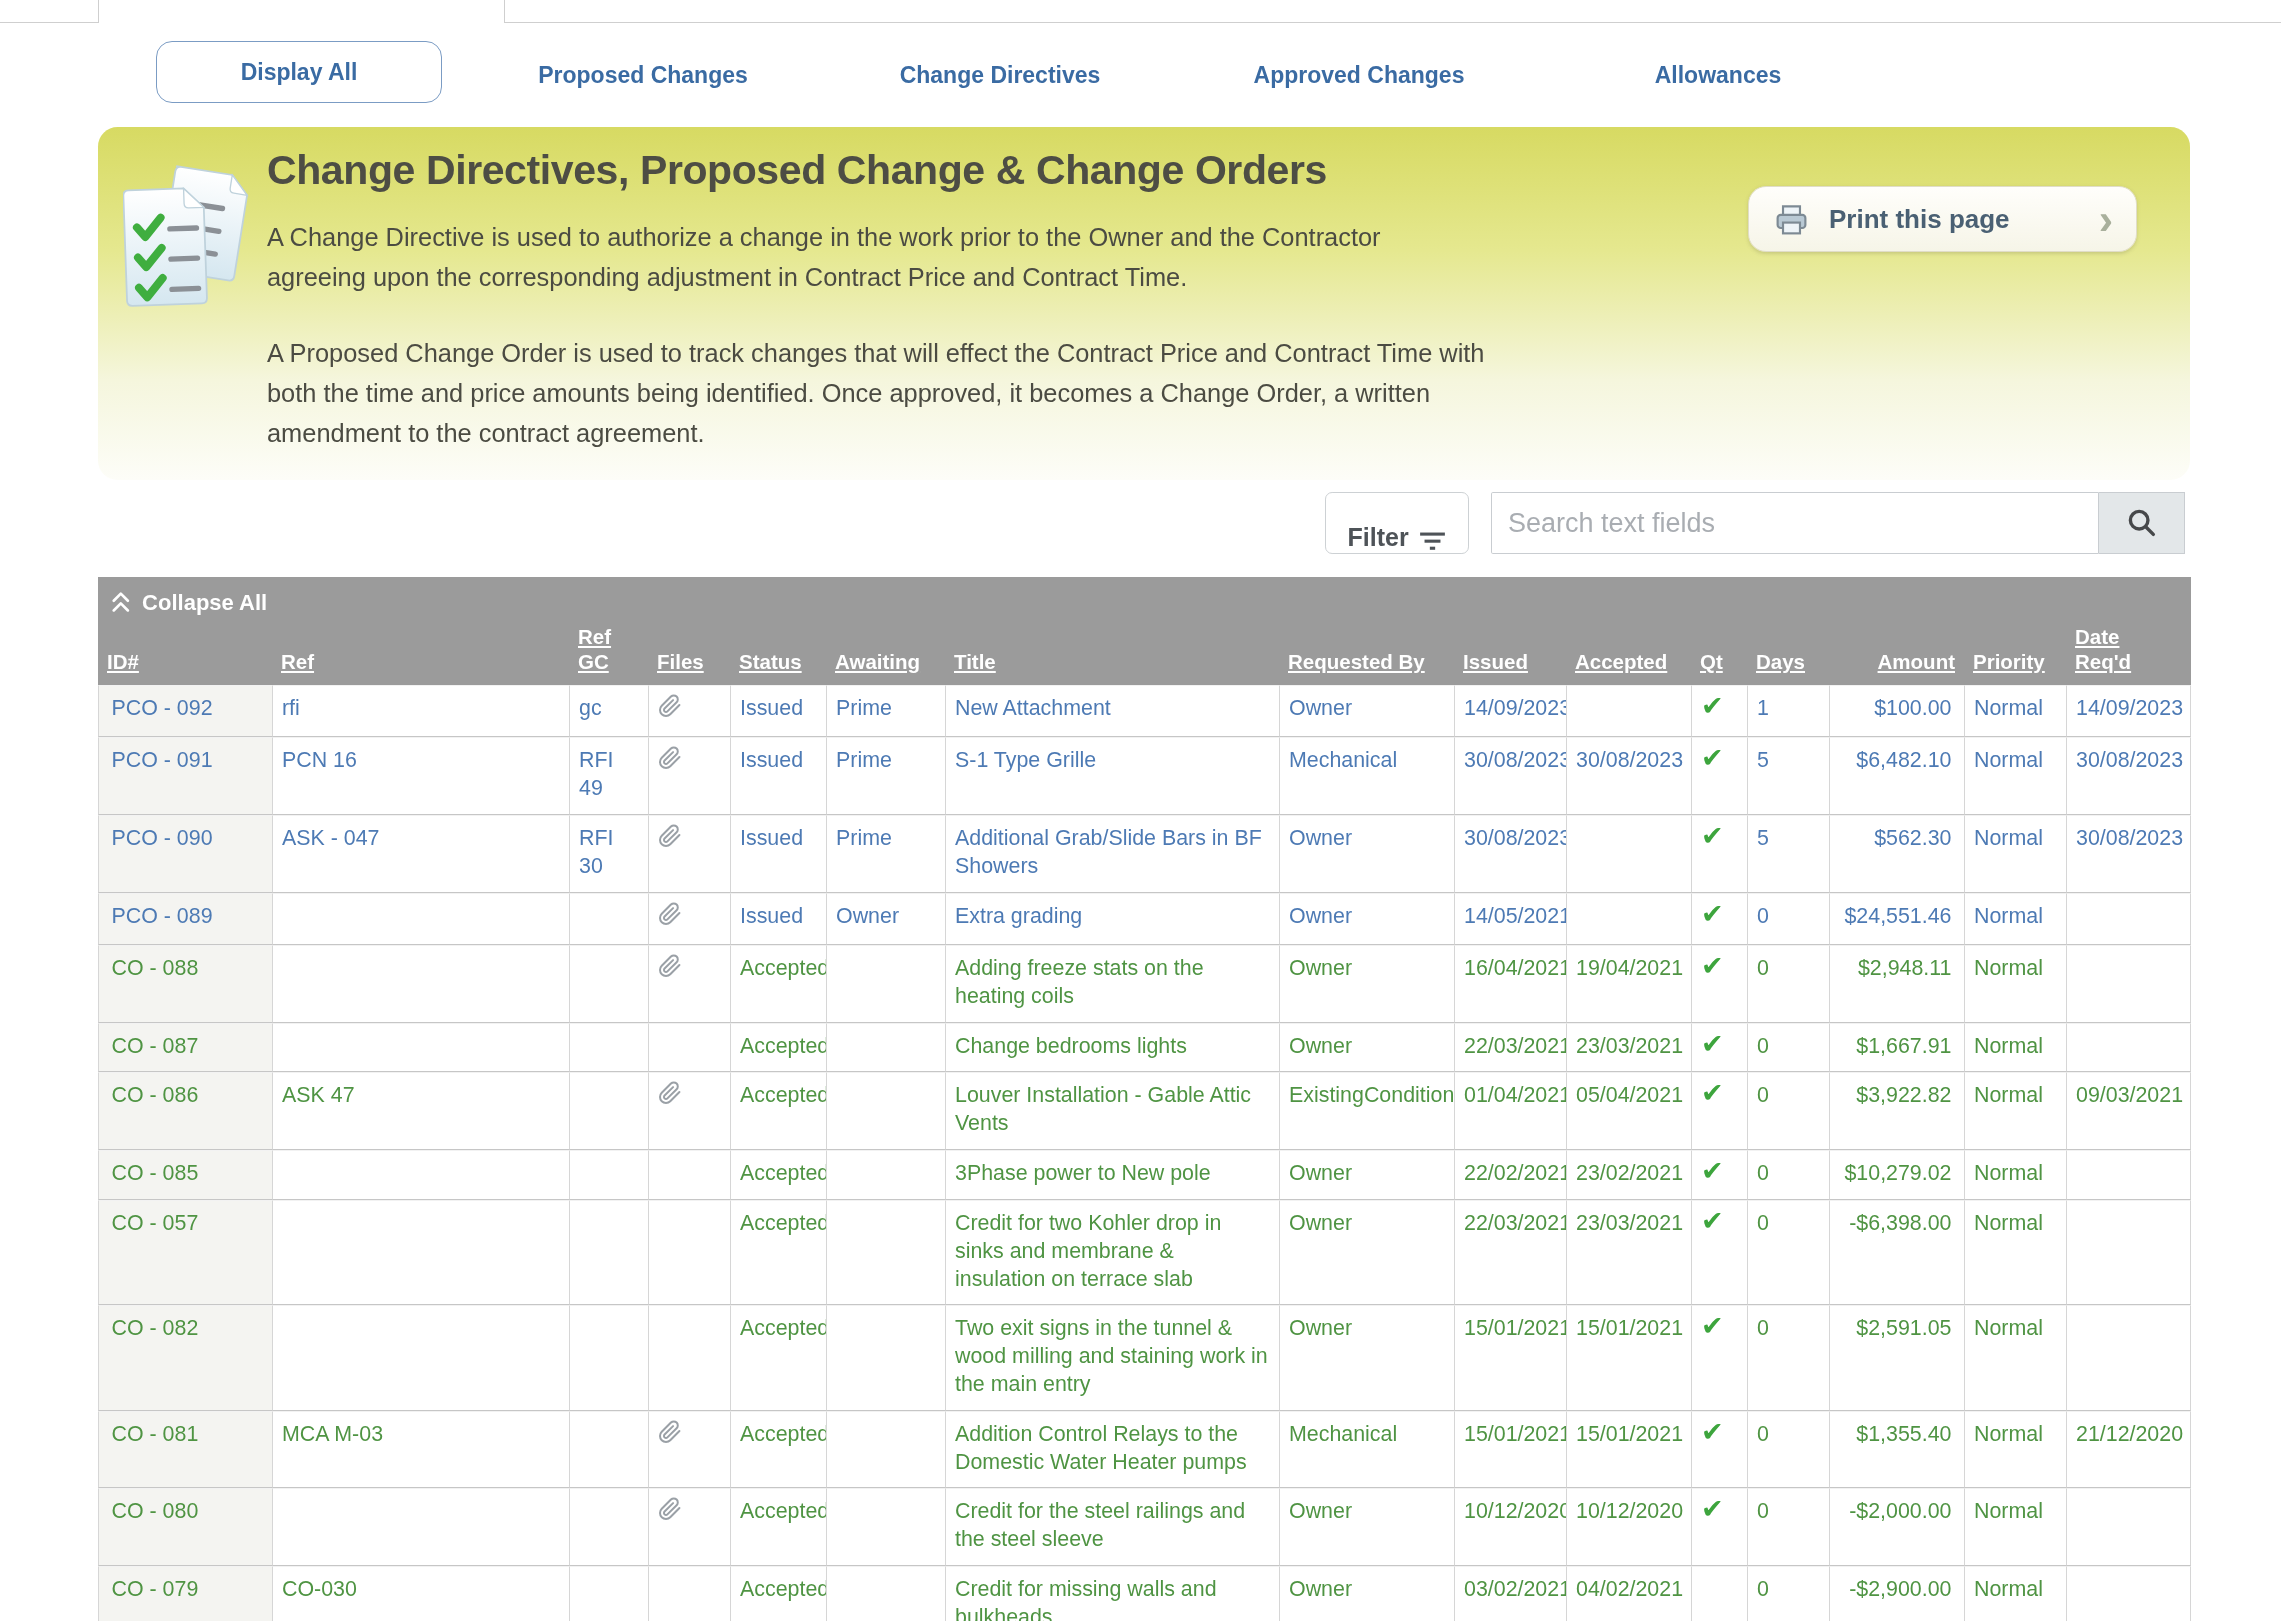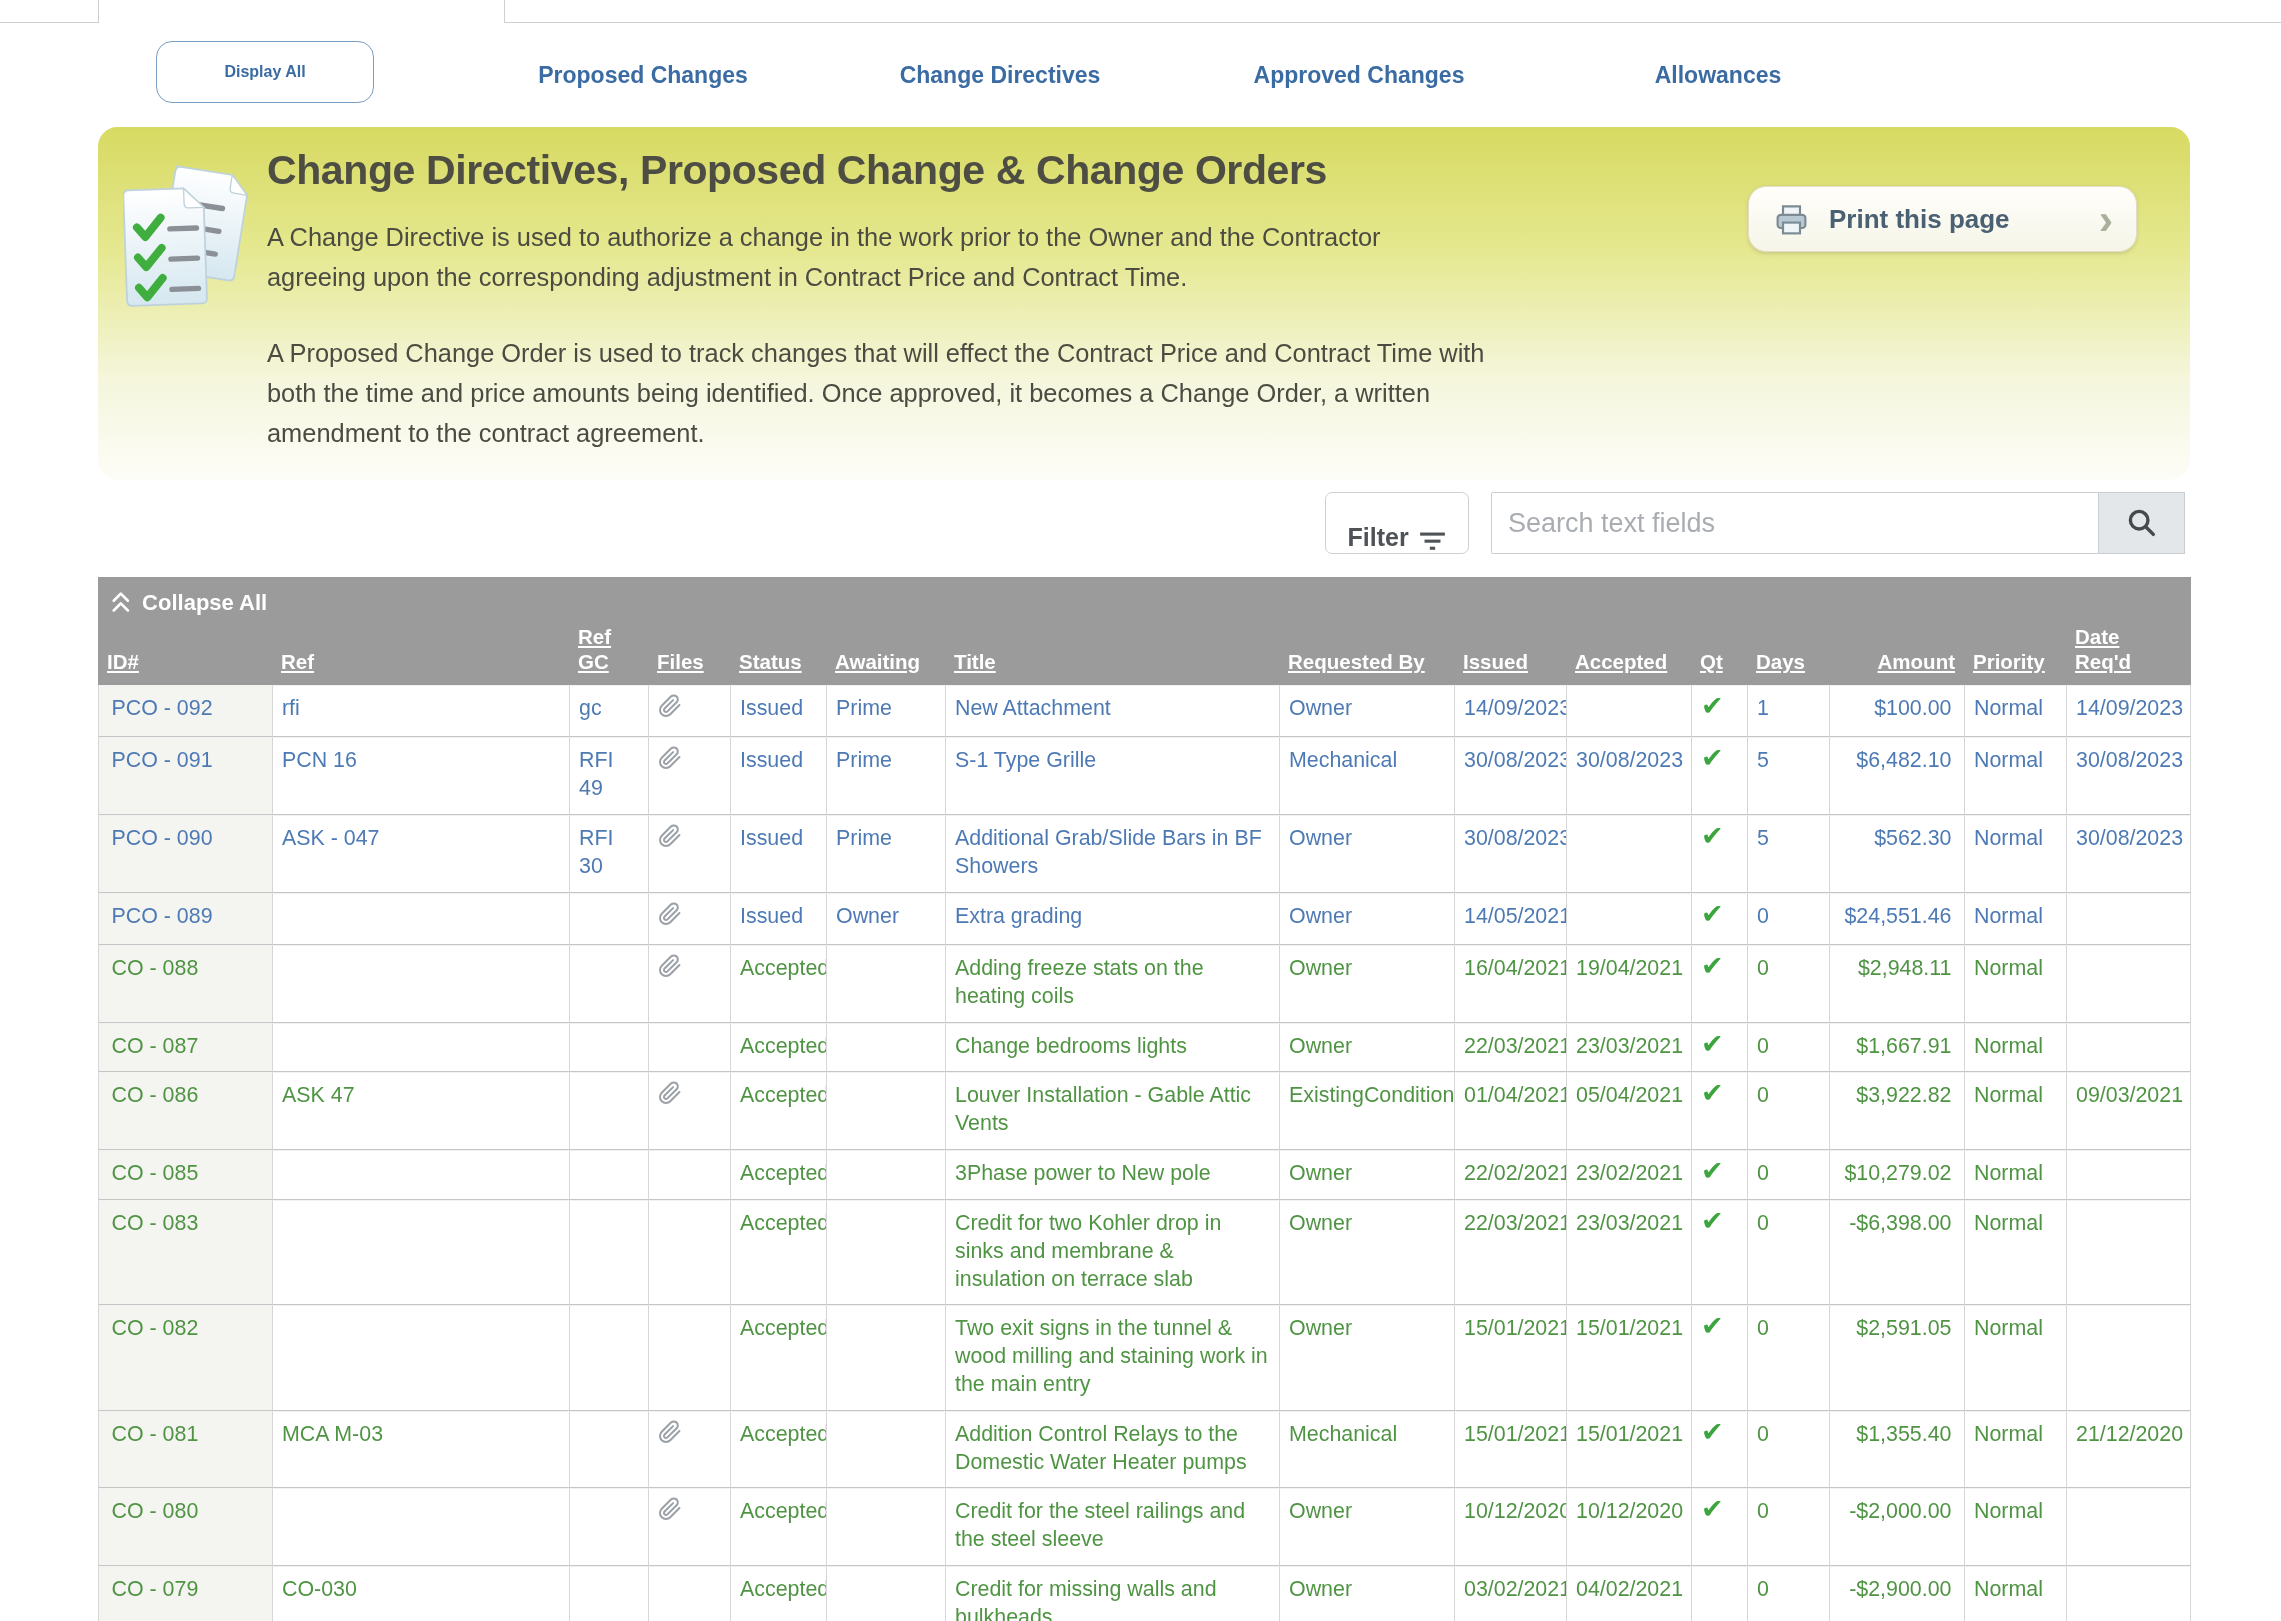--- a/index.html
+++ b/index.html
@@ -6,22 +6,22 @@
   .page{position:relative;width:2281px;height:1622px;overflow:hidden;background:#fff;
         font-family:"Liberation Sans","DejaVu Sans",sans-serif;color:#444;}
 
   
   .tabline{position:absolute;top:0;left:0;width:2281px;height:22px;border-bottom:0.9px solid #cfcfcf;background:#fff;}
   .active-tab{position:absolute;top:0;left:98px;width:405px;height:23px;background:#fff;
               border-left:0.9px solid #cfcfcf;border-right:0.9px solid #cfcfcf;}
 
   
   .subnav{position:absolute;top:41px;left:98px;width:2092px;height:68px;}
-  .pill{position:absolute;left:58px;top:0;width:218px;height:62px;background:#fff;
-        border:1.8px solid #7b9cc4;border-radius:16px;color:#3a6ba3;font-weight:bold;font-size:16px;
+  .pill{position:absolute;left:58px;top:0;width:286px;height:62px;background:#fff;
+        border:1.8px solid #7b9cc4;border-radius:16px;color:#3a6ba3;font-weight:bold;font-size:23px;
         font-family:inherit;cursor:pointer;}
   .navlink{position:absolute;top:20.5px;transform:translateX(-50%);color:#3a6ba3;font-weight:bold;
            font-size:23px;text-decoration:none;cursor:pointer;white-space:nowrap;}
 
   
   .banner{position:absolute;top:127px;left:98px;width:2092px;height:353px;border-radius:19.6px;
           background:linear-gradient(180deg,#d7da62 0%,#e5e88f 35%,#f5f6dd 72%,#fdfdf8 100%);}
   .banner-icon{position:absolute;left:25px;top:32px;width:134px;height:151px;}
   .banner-copy{position:absolute;left:169px;top:19.6px;width:1265px;}
   .banner-title{margin:0;font-size:41px;font-weight:bold;color:#4d4d44;letter-spacing:-0.4px;}
@@ -379,21 +379,21 @@
     <td class="c-req">Owner</td>
     <td class="c-issued">22/02/2021</td>
     <td class="c-accepted">23/02/2021</td>
     <td class="c-qt"><span class="check">✔</span></td>
     <td class="c-days">0</td>
     <td class="c-amount">$10,279.02</td>
     <td class="c-priority">Normal</td>
     <td class="c-datereq"></td>
   </tr>
           <tr class="row-co">
-    <td class="c-id">CO - 083</td>
+    <td class="c-id">CO - 057</td>
     <td class="c-ref"></td>
     <td class="c-refgc"></td>
     <td class="c-files">
       
     </td>
     <td class="c-status">Accepted</td>
     <td class="c-awaiting"></td>
     <td class="c-title">Credit for two Kohler drop in sinks and membrane &amp; insulation on terrace slab</td>
     <td class="c-req">Owner</td>
     <td class="c-issued">22/03/2021</td>

